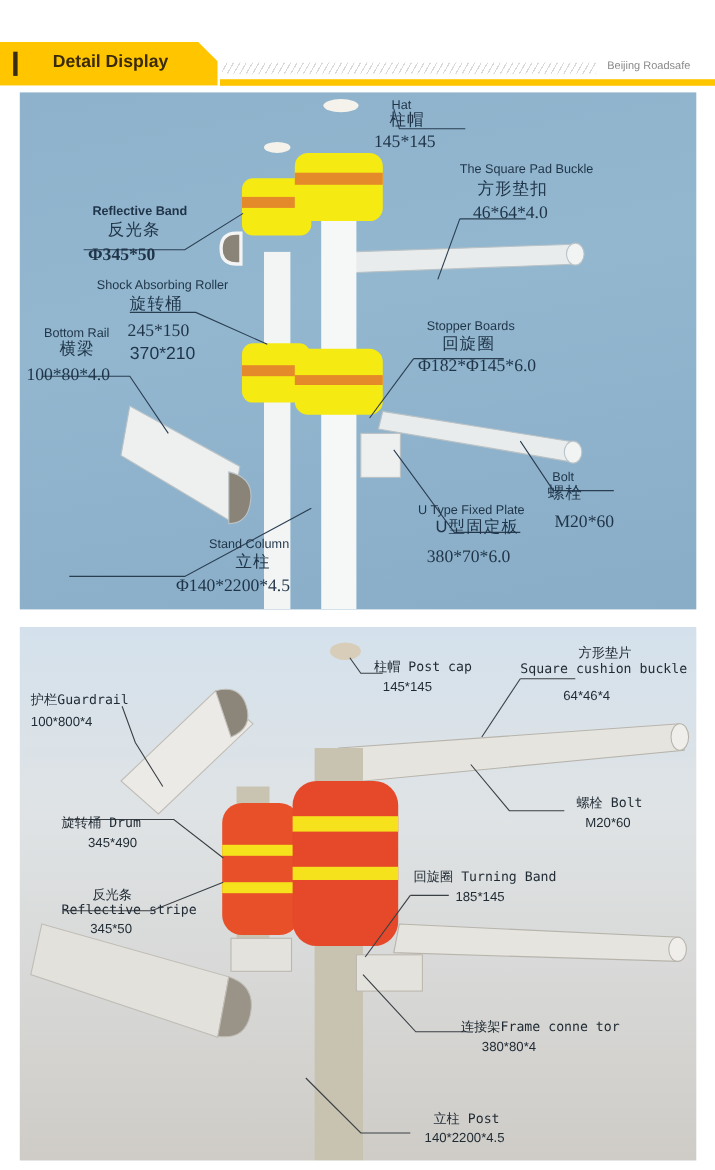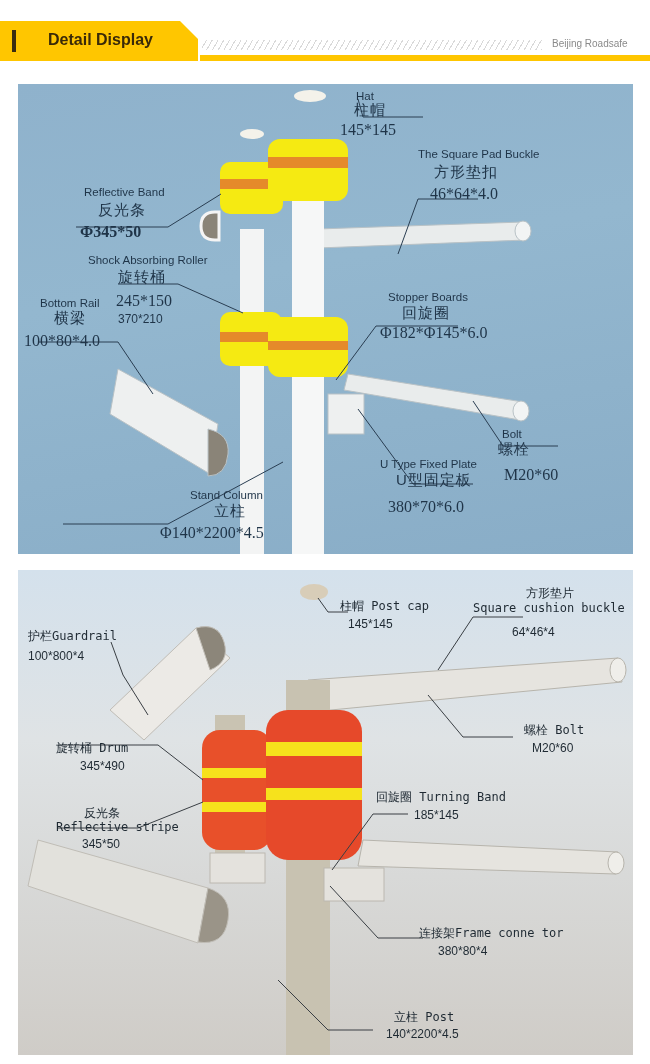--- a/index.html
+++ b/index.html
@@ -1,20 +1,20 @@
 <!DOCTYPE html>
 <html><head>
 <meta charset="utf-8">
 <style>
   * { box-sizing: border-box; margin: 0; padding: 0; }
   html, body { width: 650px; height: 1064px; background: #ffffff; overflow: hidden; }
   body { position: relative; font-family: "Liberation Sans", sans-serif; }
 
   
-  .hdr { position: absolute; left: 0; top: 0; width: 650px; height: 70px; }
+  .hdr { position: absolute; left: 0; top: 17px; width: 650px; height: 70px; }
   .hdr-tab {
     position: absolute; left: 0; top: 21px; width: 198px; height: 40px;
     background: #ffc600;
     clip-path: polygon(0 0, 180px 0, 198px 18px, 198px 40px, 0 40px);
   }
   .hdr-bar {
     position: absolute; left: 12px; top: 30px; width: 4px; height: 22px; background: #3a2c10;
   }
   .hdr-title {
     position: absolute; left: 48px; top: 31px; font-size: 16px; font-weight: bold; color: #3a2a08;
@@ -41,21 +41,21 @@
   .panel-2 {
     left: 18px; top: 570px; width: 615px; height: 485px;
     background: linear-gradient(180deg, #d4e1ec 0%, #dfe3e5 35%, #cfccc7 100%);
   }
   .panel svg { position: absolute; left: 0; top: 0; }
 
   .lbl { position: absolute; white-space: nowrap; line-height: 1.1; }
   .p1 .en { font-family: "Liberation Sans", sans-serif; font-size: 11.5px; color: #1f3448; }
   .p1 .zh { font-family: Liberation Sans, sans-serif; font-size: 15px; color: #1f3448; letter-spacing: 1px; }
   .p1 .dim { font-family: "Liberation Serif", serif; font-size: 16px; color: #1f3448; }
-  .p1 .dim2 { font-family: "Liberation Sans", sans-serif; font-size: 12px; color: #1f3448; }
+  .p1 .dim2 { font-family: "Liberation Sans", sans-serif; font-size: 16px; color: #1f3448; }
 
   .p2 .en { font-family: "DejaVu Sans Mono", monospace; font-size: 12px; color: #1f2a33; }
   .p2 .dim { font-family: "Liberation Sans", sans-serif; font-size: 12px; color: #1f2a33; }
 </style>
 </head>
 <body>
 
 <div class="hdr">
   <div class="hdr-tab"></div>
   <div class="hdr-bar"></div>
@@ -126,21 +126,21 @@
   </svg>
 
   <div class="lbl en" style="left:338px;top:6px;">Hat</div>
   <div class="lbl zh" style="left:336px;top:18px;">柱帽</div>
   <div class="lbl dim" style="left:322px;top:37px;">145*145</div>
 
   <div class="lbl en" style="left:400px;top:64px;">The Square Pad Buckle</div>
   <div class="lbl zh" style="left:416px;top:80px;">方形垫扣</div>
   <div class="lbl dim" style="left:412px;top:101px;">46*64*4.0</div>
 
-  <div class="lbl en" style="left:66px;top:102px;">Reflective Band</div>
+  <div class="lbl en" style="left:66px;top:102px;font-weight:bold;">Reflective Band</div>
   <div class="lbl zh" style="left:80px;top:118px;">反光条</div>
   <div class="lbl dim" style="left:62px;top:139px;font-weight:bold;">Φ345*50</div>
 
   <div class="lbl en" style="left:70px;top:170px;">Shock Absorbing Roller</div>
   <div class="lbl zh" style="left:100px;top:185px;">旋转桶</div>
   <div class="lbl dim" style="left:98px;top:208px;">245*150</div>
   <div class="lbl dim2" style="left:100px;top:229px;">370*210</div>
 
   <div class="lbl en" style="left:22px;top:213px;">Bottom Rail</div>
   <div class="lbl zh" style="left:36px;top:226px;">横梁</div>

